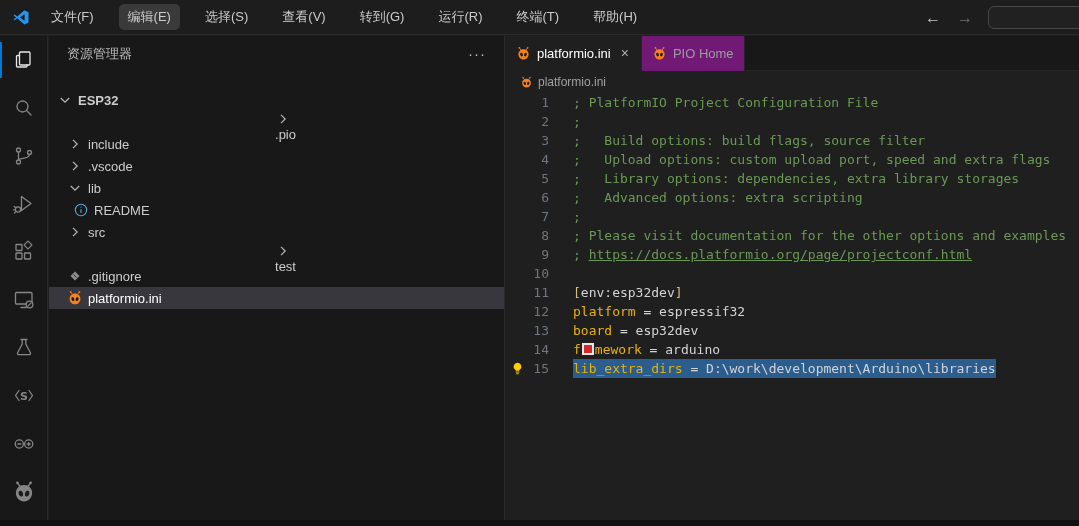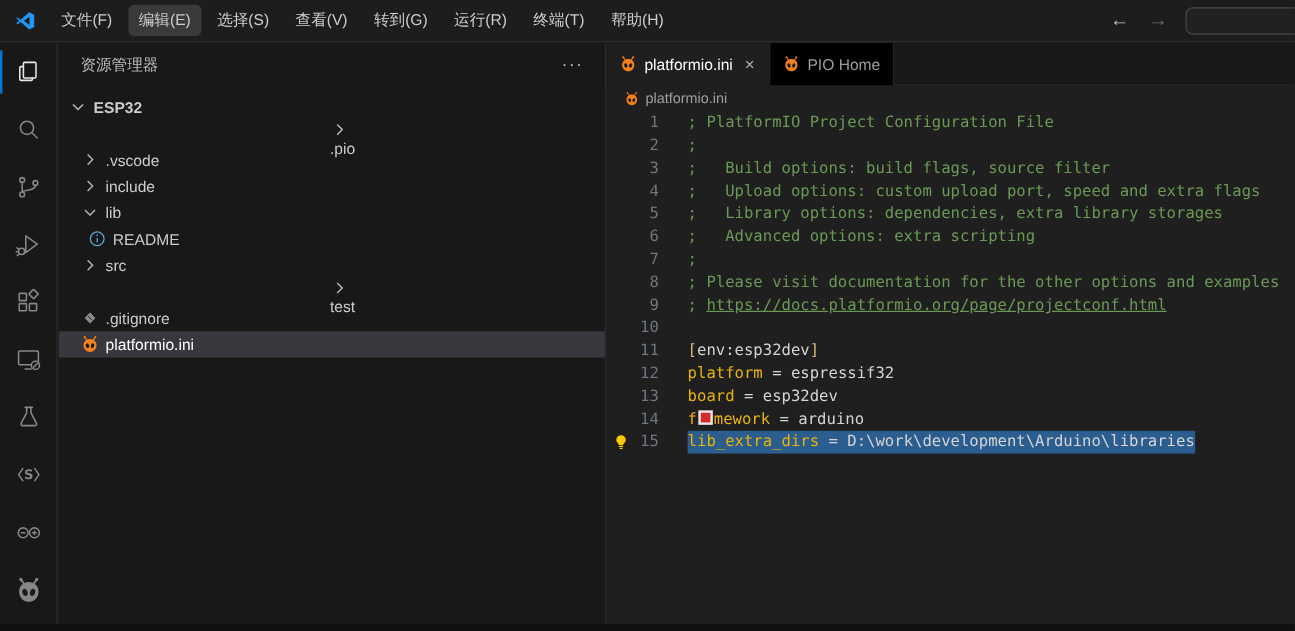--- a/index.html
+++ b/index.html
@@ -4,21 +4,21 @@
 <style>
   * { margin:0; padding:0; box-sizing:border-box; }
   html,body { width:1079px; height:526px; overflow:hidden; background:#1f1f1f;
     font-family:"Liberation Sans", sans-serif; }
   .app { position:relative; width:1079px; height:526px; background:#1f1f1f; }
 
   
   .titlebar { position:absolute; left:0; top:0; width:1079px; height:35px;
     background:#1d1d1d; border-bottom:1px solid #2a2a2a; display:flex; align-items:center; }
   .vscode-logo { width:18px; height:18px; margin:0 10px 0 12px; flex:none; }
-  .menu-bar { display:flex; align-items:center; height:100%; }
+  .menu-bar { display:flex; align-items:center; height:100%;gap:12px; }
   .menu-item { color:#cccccc; font-size:13px; padding:4px 9px; margin:0 2px; border-radius:5px;
     cursor:default; white-space:nowrap; }
   .menu-item.hl { background:#3a3a3a; }
   .nav-arrows { position:absolute; left:925px; top:0; height:35px; display:flex; align-items:center; gap:16px; }
   .nav-arrow { font-size:16px; color:#c5c5c5; }
   .nav-arrow.fwd { color:#707070; }
   .search-box { position:absolute; left:988px; top:6px; width:110px; height:23px;
     background:#212121; border:1px solid #474747; border-radius:6px; }
 
   
@@ -30,36 +30,36 @@
   .ab-item.active::before { content:""; position:absolute; left:0; top:6px; bottom:6px; width:2px; background:#0078d4; }
   .ab-item svg { width:24px; height:24px; }
 
   
   .sidebar { position:absolute; left:49px; top:36px; width:456px; height:484px;
     background:#181818; border-right:1px solid #2a2a2a; }
   .sidebar-header { height:35px; display:flex; align-items:center; justify-content:space-between;
     padding:0 12px 0 18px; }
   .sidebar-title { color:#bdbdbd; font-size:13px; }
   .more-actions { color:#bdbdbd; font-size:15px; letter-spacing:1px; padding:0 6px; }
-  .tree { margin-top:7px; }
+  .tree { margin-top:18px; }
   .tree-row { height:22px; display:flex; align-items:center; color:#cccccc; font-size:13px;
     white-space:nowrap; cursor:default; }
   .tree-row.selected { background:#37373d; color:#ffffff; }
   .tree-row.bold { font-weight:bold; }
   .tree-icon { width:16px; height:16px; flex:none; margin-right:5px; display:flex; align-items:center; justify-content:center; color:#b8b8b8; }
   .tree-icon svg { width:16px; height:16px; }
   .tree-icon.pio { color:#f5801e; }
   .tree-icon.info { color:#58a6d6; }
   .tree-icon.git { color:#8c8c8c; }
 
   
   .editor-area { position:absolute; left:506px; top:36px; width:573px; height:484px; background:#1f1f1f; }
   .tabbar { height:35px; background:#181818; display:flex; border-bottom:1px solid #252526; }
   .tab { height:35px; display:flex; align-items:center; padding:0 10px; font-size:13px;
-    color:#9d9d9d; background:#000000; border-right:1px solid #252526; cursor:default; }
+    color:#9d9d9d; background:#701a75; border-right:1px solid #252526; cursor:default; }
   .tab.active { background:#1f1f1f; color:#ffffff; border-bottom:1px solid #1f1f1f; }
   .tab .tab-icon { width:15px; height:15px; margin-right:6px; color:#f5801e; }
   .tab .close { margin-left:8px; color:#b0b0b0; font-size:14px; padding:0 2px; }
   .breadcrumb { height:22px; display:flex; align-items:center; padding-left:14px; font-size:12px; color:#a0a0a0; }
   .breadcrumb .bc-icon { width:13px; height:13px; margin-right:5px; color:#f5801e; }
 
   
   .code-pane { position:relative; font-family:"DejaVu Sans Mono", monospace; font-size:13px; }
   .line { display:flex; height:19px; line-height:19px; }
   .gutter { width:67px; flex:none; display:flex; align-items:center; }
@@ -207,29 +207,29 @@
             </svg>
           </span>
           <span>.pio</span>
         </div>
         <div class="tree-row" style="padding-left: 18px;">
           <span class="tree-icon">
             <svg viewBox="0 0 16 16" fill="none" stroke="currentColor" stroke-width="1.2">
               <path d="M6 3.8 L10.2 8 L6 12.2"></path>
             </svg>
           </span>
+          <span>include</span>
+        </div>
+        <div class="tree-row" style="padding-left: 18px;">
+          <span class="tree-icon">
+            <svg viewBox="0 0 16 16" fill="none" stroke="currentColor" stroke-width="1.2">
+              <path d="M6 3.8 L10.2 8 L6 12.2"></path>
+            </svg>
+          </span>
           <span>.vscode</span>
-        </div>
-        <div class="tree-row" style="padding-left: 18px;">
-          <span class="tree-icon">
-            <svg viewBox="0 0 16 16" fill="none" stroke="currentColor" stroke-width="1.2">
-              <path d="M6 3.8 L10.2 8 L6 12.2"></path>
-            </svg>
-          </span>
-          <span>include</span>
         </div>
         <div class="tree-row" style="padding-left: 18px;">
           <span class="tree-icon">
             <svg viewBox="0 0 16 16" fill="none" stroke="currentColor" stroke-width="1.2">
               <path d="M3.8 6 L8 10.2 L12.2 6"></path>
             </svg>
           </span>
           <span>lib</span>
         </div>
         <div class="tree-row" style="padding-left: 24px;">

